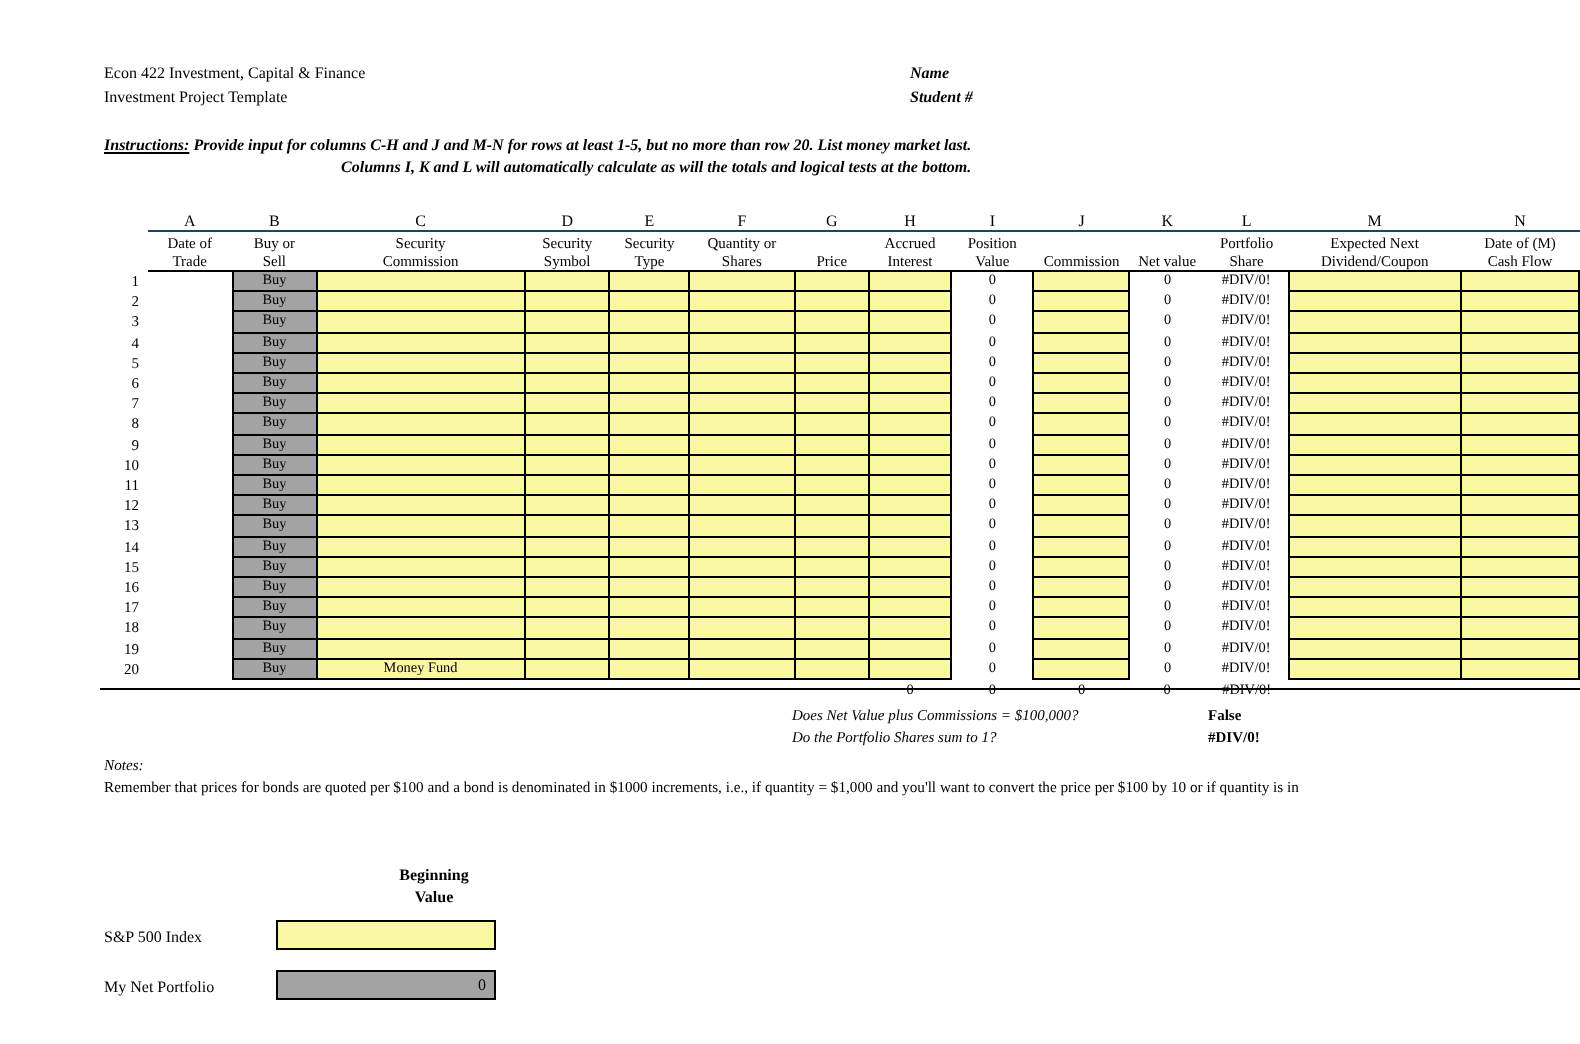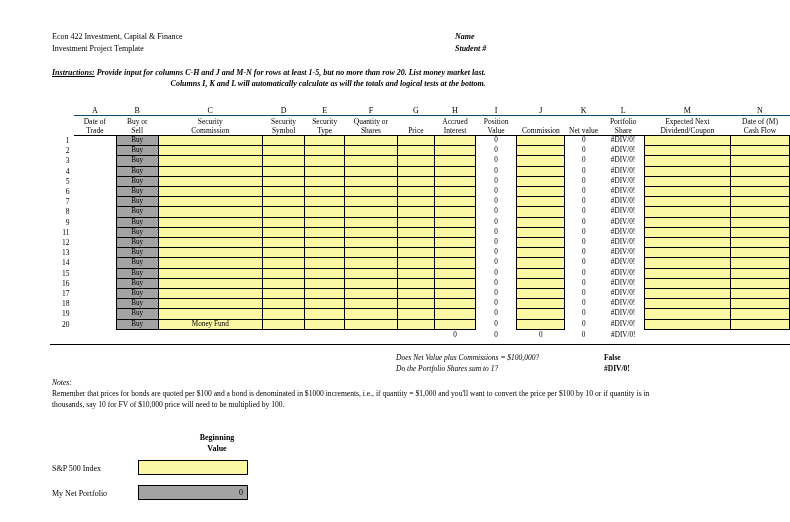--- a/index.html
+++ b/index.html
@@ -340,20 +340,37 @@
             <td class="cell yel"></td>
             <td class="cell yel"></td>
             <td class="cell nob">0</td>
             <td class="cell yel"></td>
             <td class="cell nob">0</td>
             <td class="cell nob">#DIV/0!</td>
             <td class="cell yel"></td>
             <td class="cell yel"></td>
           </tr>
           <tr>
+            <td class="rownum nob">10</td>
+            <td class="cell nob"></td>
+            <td class="cell wht">Buy</td>
+            <td class="cell yel"></td>
+            <td class="cell yel"></td>
+            <td class="cell yel"></td>
+            <td class="cell yel"></td>
+            <td class="cell yel"></td>
+            <td class="cell yel"></td>
+            <td class="cell nob">0</td>
+            <td class="cell yel"></td>
+            <td class="cell nob">0</td>
+            <td class="cell nob">#DIV/0!</td>
+            <td class="cell yel"></td>
+            <td class="cell yel"></td>
+          </tr>
+          <tr>
             <td class="rownum nob">11</td>
             <td class="cell nob"></td>
             <td class="cell wht">Buy</td>
             <td class="cell yel"></td>
             <td class="cell yel"></td>
             <td class="cell yel"></td>
             <td class="cell yel"></td>
             <td class="cell yel"></td>
             <td class="cell yel"></td>
             <td class="cell nob">0</td>
@@ -547,21 +564,20 @@
     <div>Do the Portfolio Shares sum to 1?</div>
   </div>
   <div class="testvals">
     <div>False</div>
     <div>#DIV/0!</div>
   </div>
 
   <div class="notes">
     <p class="nlabel">Notes:</p>
     <p>Remember that prices for bonds are quoted per $100 and a bond is denominated in $1000 increments, i.e., if quantity = $1,000 and you'll want to convert the price per $100 by 10 or if quantity is in</p>
-    <p>thousands, say 10 for FV of $10,000 price will need to be multiplied by 100.</p>
   </div>
 
   <div class="beg">
     <span>Beginning</span><br>
     <span>Value</span>
   </div>
 
   <div class="sumlabel" style="left:52px;top:464px;">S&amp;P 500 Index</div>
   <div class="sumbox yel" style="left:138px;top:460px;">
     <span></span>

